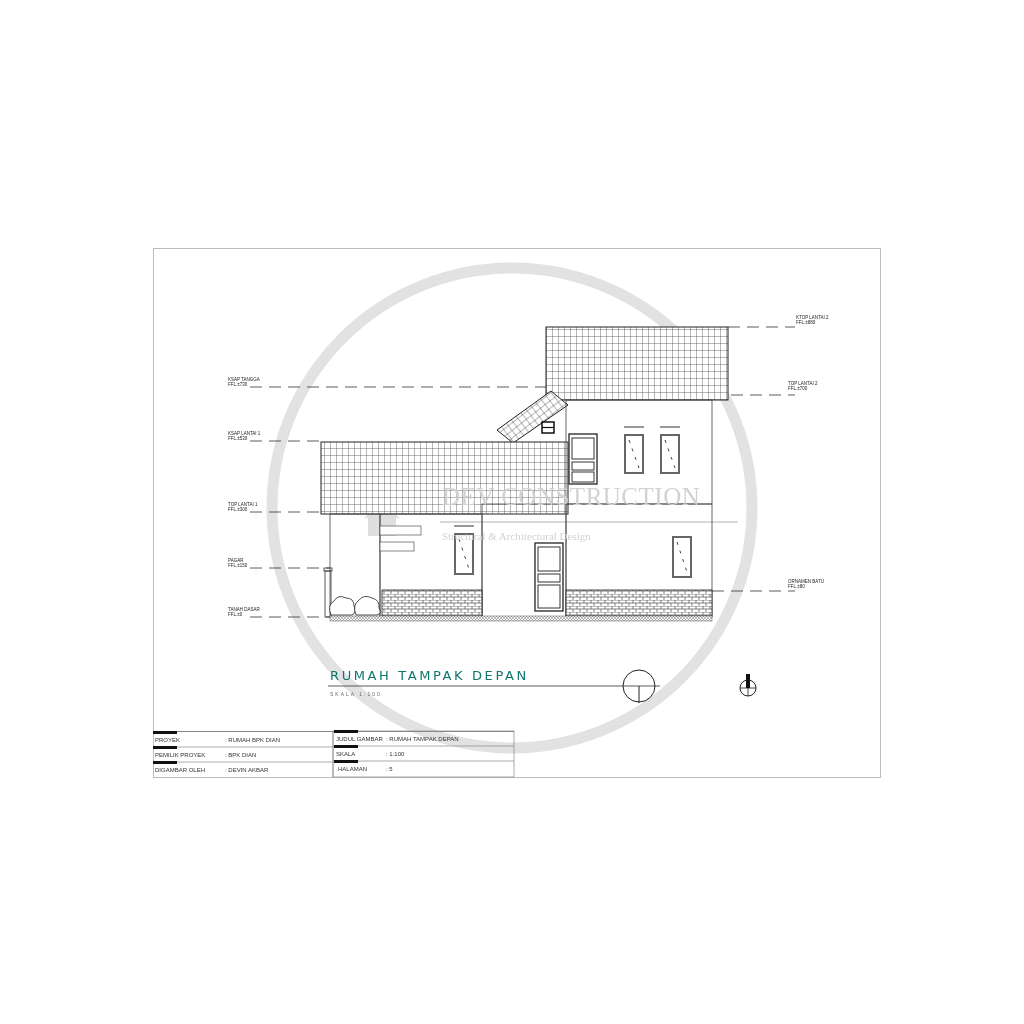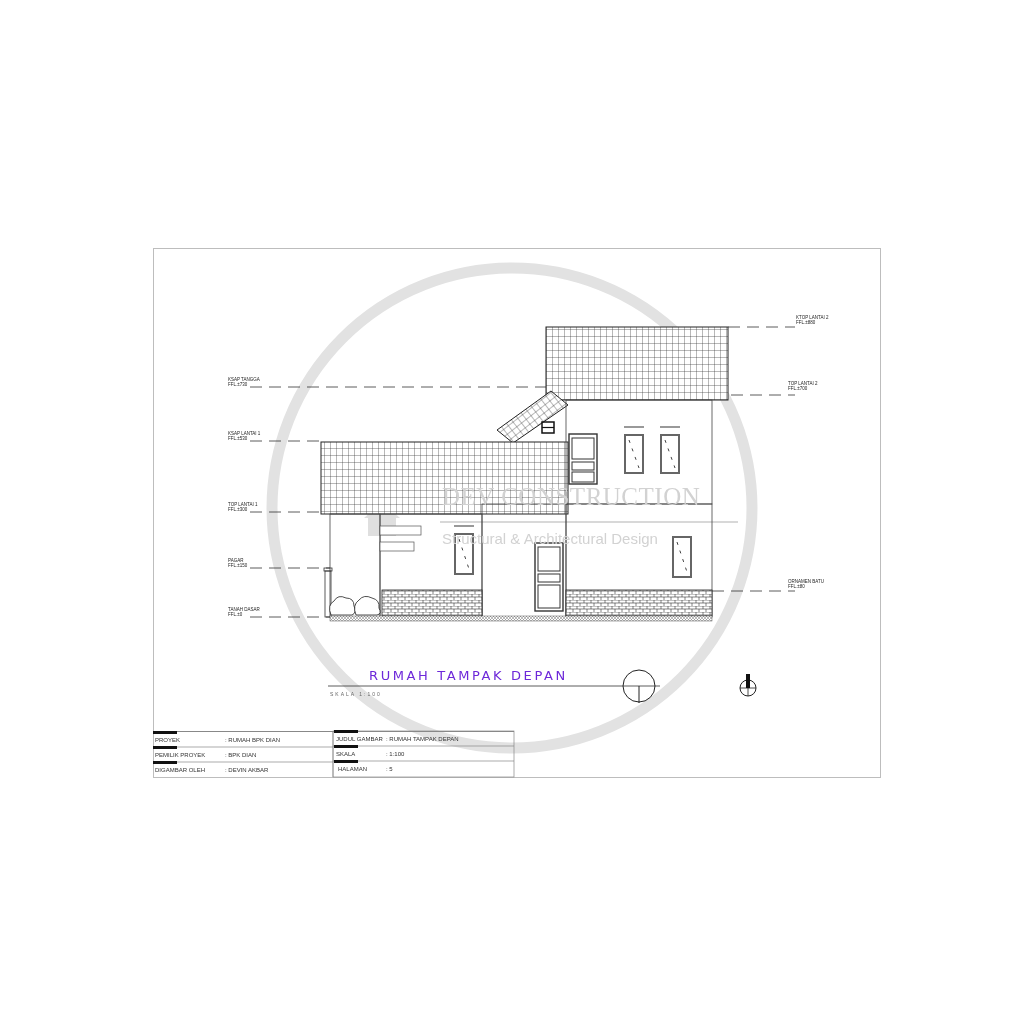--- a/index.html
+++ b/index.html
@@ -1,23 +1,23 @@
 <!DOCTYPE html>
 <html><head>
   <meta charset="utf-8">
   <style>
     html, body { margin:0; padding:0; background:#ffffff; }
     body { width:1024px; height:1024px; position:relative; overflow:hidden; font-family:"Liberation Sans", sans-serif; }
     .sheet { position:absolute; left:153px; top:248px; width:728px; height:530px; border:1px solid #bdbdbd; box-sizing:border-box; background:#fff; }
     svg.drawing { position:absolute; left:0; top:0; width:1024px; height:1024px; }
     .lvl { position:absolute; font-size:4.5px; line-height:5px; color:#222; font-family:"Liberation Sans", sans-serif; white-space:nowrap; }
-    .title-main { position:absolute; left:330px; top:668px; font-size:13px; letter-spacing:2.6px; color:#6d28d9; font-family:"DejaVu Sans", sans-serif;margin-left:39px; }
+    .title-main { position:absolute; left:330px; top:668px; font-size:13px; letter-spacing:2.6px; color:#0f766e; font-family:"DejaVu Sans", sans-serif; }
     .title-scale { position:absolute; left:330px; top:691px; font-size:5px; letter-spacing:2px; color:#666; }
     .wm-title { position:absolute; left:442px; top:483px; font-size:25px; color:#d2d2d2; letter-spacing:0.5px; font-family:Liberation Serif, serif; }
-    .wm-sub { position:absolute; left:442px; top:530px; font-size:15px; color:#d2d2d2; font-family:Liberation Sans, sans-serif; }
+    .wm-sub { position:absolute; left:442px; top:530px; font-size:11px; color:#d2d2d2; font-family:Liberation Serif, serif; }
     .tb { position:absolute; left:153px; top:731px; width:361px; height:46px; border-top:1px solid #888; }
     .tb-row { position:absolute; height:15px; font-size:6px; color:#333; line-height:15px; }
     .tb-label { position:absolute; left:2px; white-space:nowrap; }
     .tb-val { position:absolute; white-space:nowrap; }
     .tb-bar { position:absolute; left:0; top:-2px; width:24px; height:3px; background:#111; }
   </style>
 </head>
 <body>
 
 <div class="sheet"></div>

